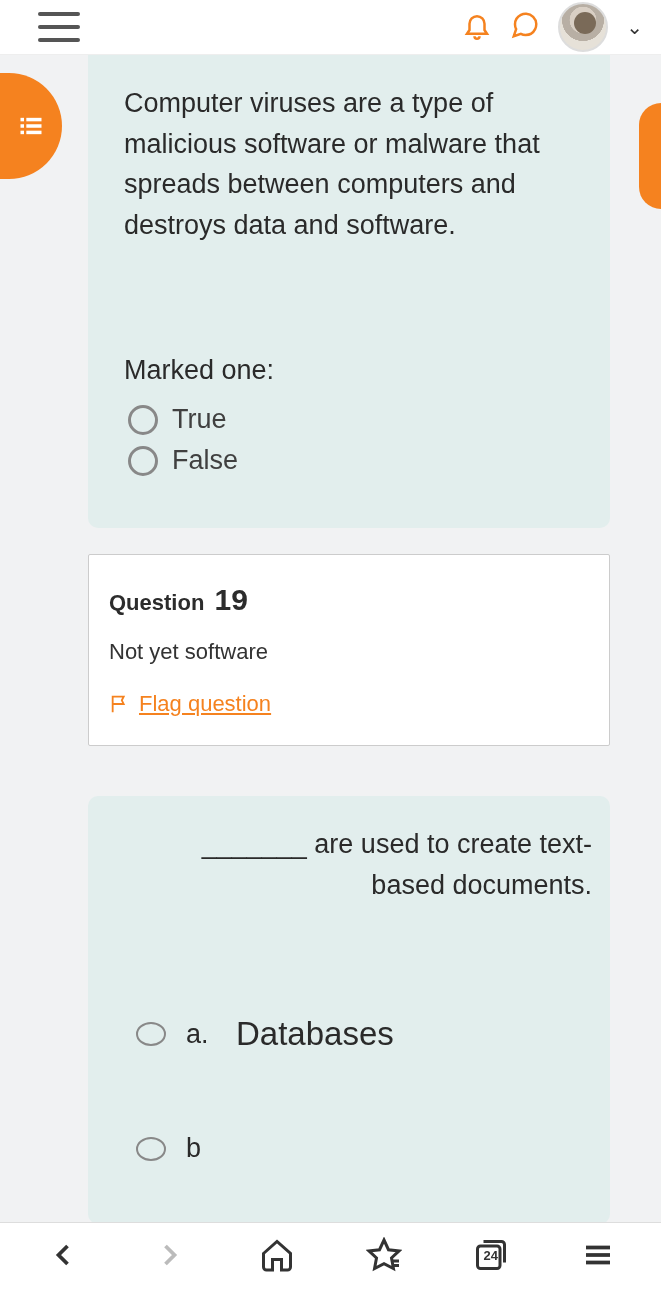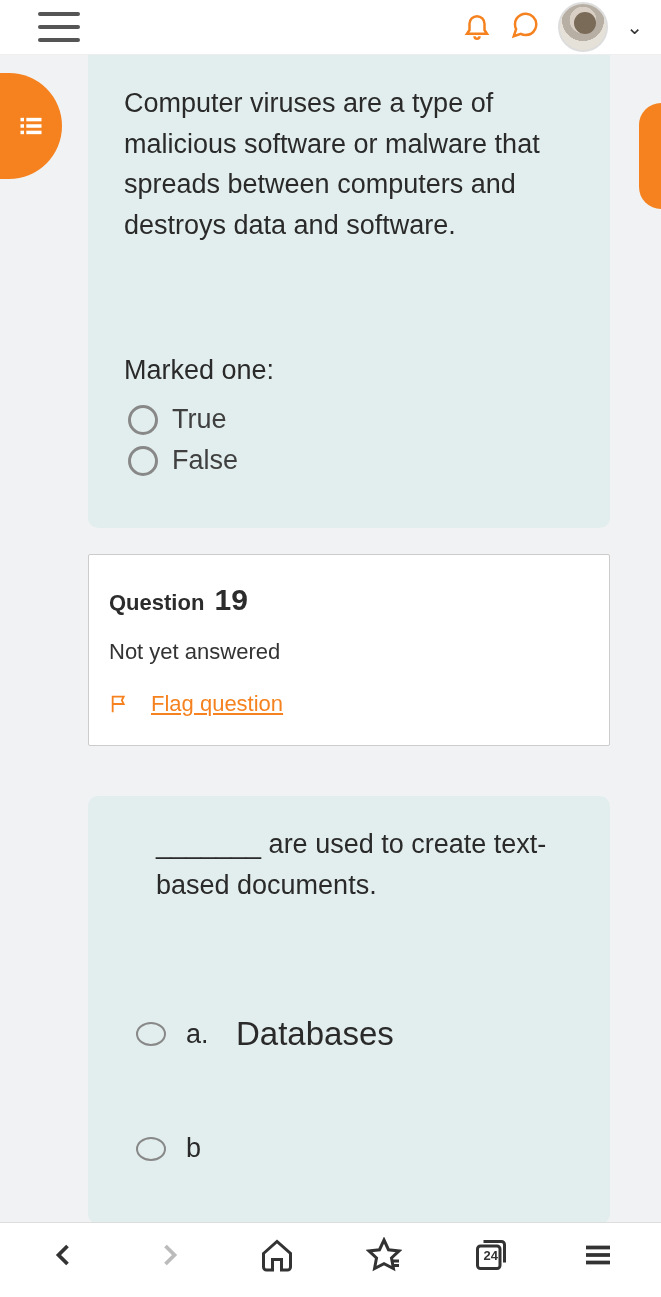--- a/index.html
+++ b/index.html
@@ -22,21 +22,21 @@
   .qtext { font-size:27px; line-height:1.5; color:#2a2a2a; }
   .select-one { font-size:27px; color:#2a2a2a; margin-top:110px; margin-bottom:18px; }
   .opt-row { display:flex; align-items:center; gap:14px; margin:10px 0 10px 4px; }
   .rad { width:30px; height:30px; border:3px solid #888; border-radius:50%; display:inline-block; cursor:pointer; flex:0 0 30px;}
   .rad.small { width:24px; height:24px; border-width:2px;}
   .opt-label { font-size:27px; color:#404040; }
   .info-box { background:#fff; border:1px solid #ccc; border-radius:2px; padding:28px 20px; margin-top:26px; }
   .info-q { font-size:22px; font-weight:700; color:#2c2c2c; }
   .info-q .num { font-size:30px; font-weight:700; margin-left:4px;}
   .info-line { font-size:22px; color:#333; margin-top:22px; }
-  .flag-row { display:flex; align-items:center; gap:20px; margin-top:26px; cursor:pointer;}
+  .flag-row { display:flex; align-items:center; gap:8px; margin-top:26px; cursor:pointer;}
   .flag-row svg { width:22px; height:22px; }
   .flag-link { font-size:22px; color:#f5821f; text-decoration:underline; }
   .mc-row { display:flex; align-items:center; gap:20px; margin-top:110px; margin-left:12px;}
   .mc-letter { font-size:27px; color:#2a2a2a; width:30px;}
   .mc-text { font-size:33px; color:#2a2a2a; }
   .mc-row.partial { margin-top:80px; opacity:1;}
   .bottom-nav { height:65px; background:#fff; display:flex; align-items:center; justify-content:space-around; border-top:1px solid #ddd; padding:0 10px;}
   .bn-item { width:44px; height:44px; display:flex; align-items:center; justify-content:center; cursor:pointer; position:relative;}
   .bn-item svg { width:36px; height:36px; }
   .tab-badge { position:absolute; font-size:13px; font-weight:600; color:#333; top:50%; left:50%; transform:translate(-50%,-48%);}
@@ -94,31 +94,31 @@
         <span class="rad"></span>
         <span class="opt-label">False</span>
       </div>
     </div>
 
     <div class="info-box">
       <div class="info-q">
         <span>Question</span>
         <span class="num">19</span>
       </div>
-      <div class="info-line">Not yet answered</div>
+      <div class="info-line">Not yet software</div>
       <div class="flag-row">
         <svg viewBox="0 0 24 24" fill="none" stroke="#f5821f" stroke-width="2">
             <path d="M4 21V4h12l-2 4 2 4H4"></path>
           </svg>
         <span class="flag-link">Flag question</span>
       </div>
     </div>
 
     <div class="qcard second">
-      <div class="qtext" style="padding-left:32px;text-indent:0;">_______ are used to create text-based documents.</div>
+      <div class="qtext" style="padding-left:32px;text-indent:0;text-align:right;">_______ are used to create text-based documents.</div>
 
       <div class="mc-row">
         <span class="rad small"></span>
         <span class="mc-letter">a.</span>
         <span class="mc-text">Databases</span>
       </div>
 
       <div class="mc-row partial">
         <span class="rad small"></span>
         <span class="mc-letter">b</span>

